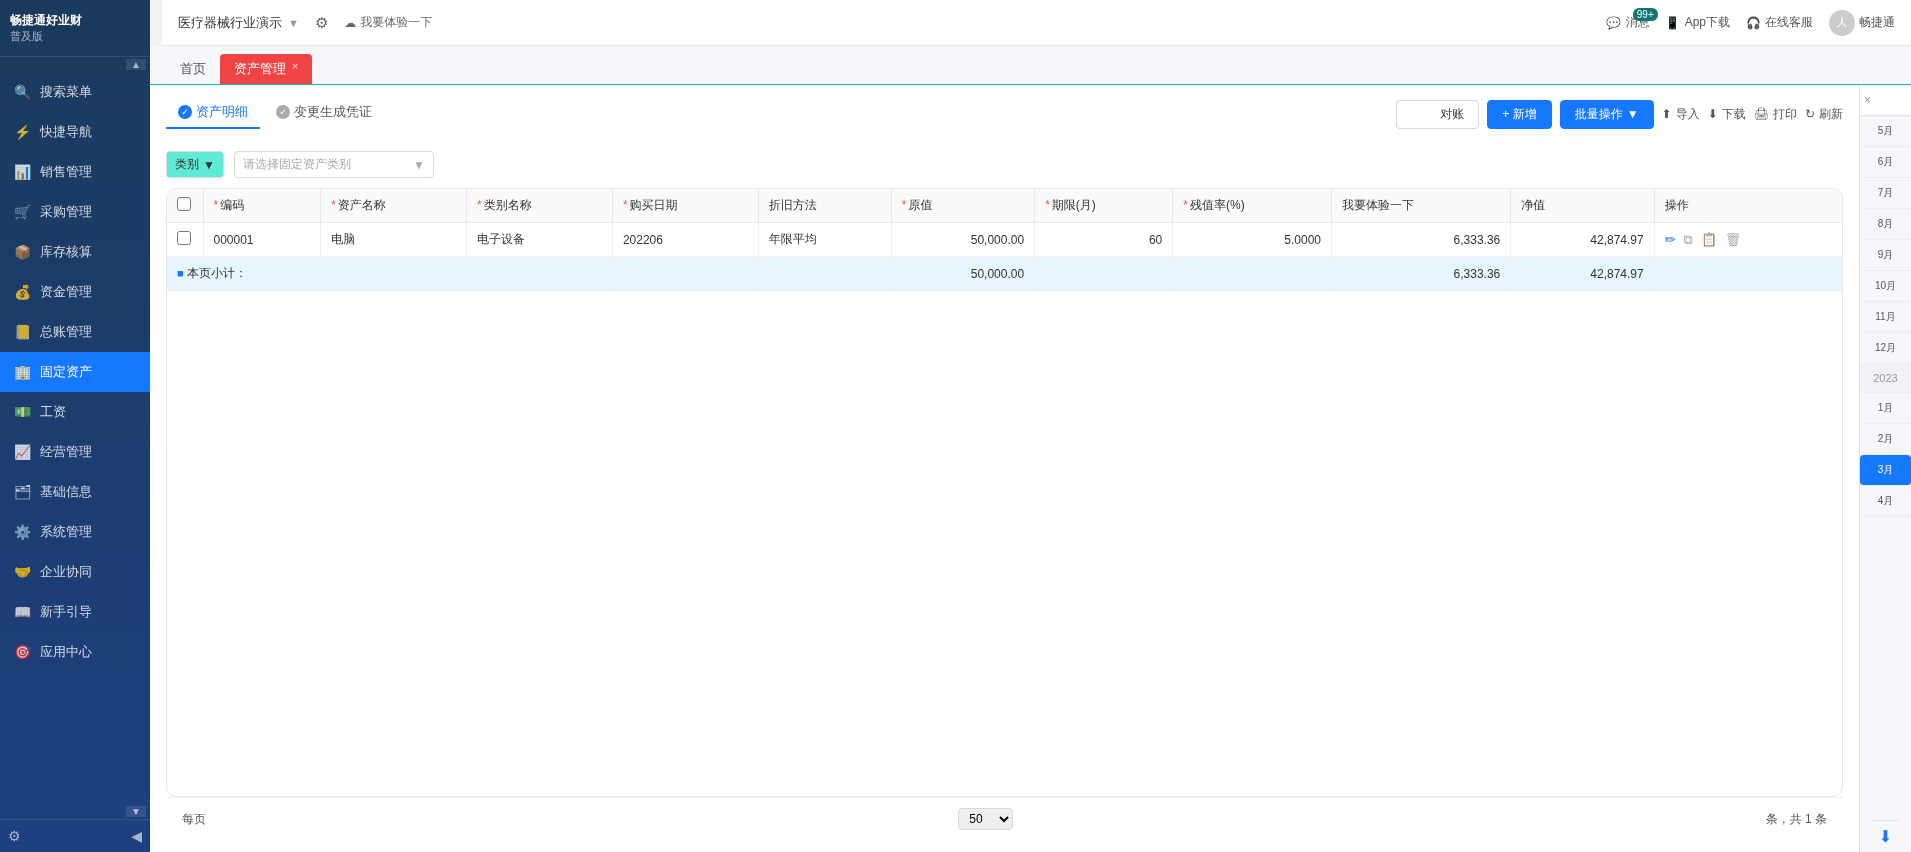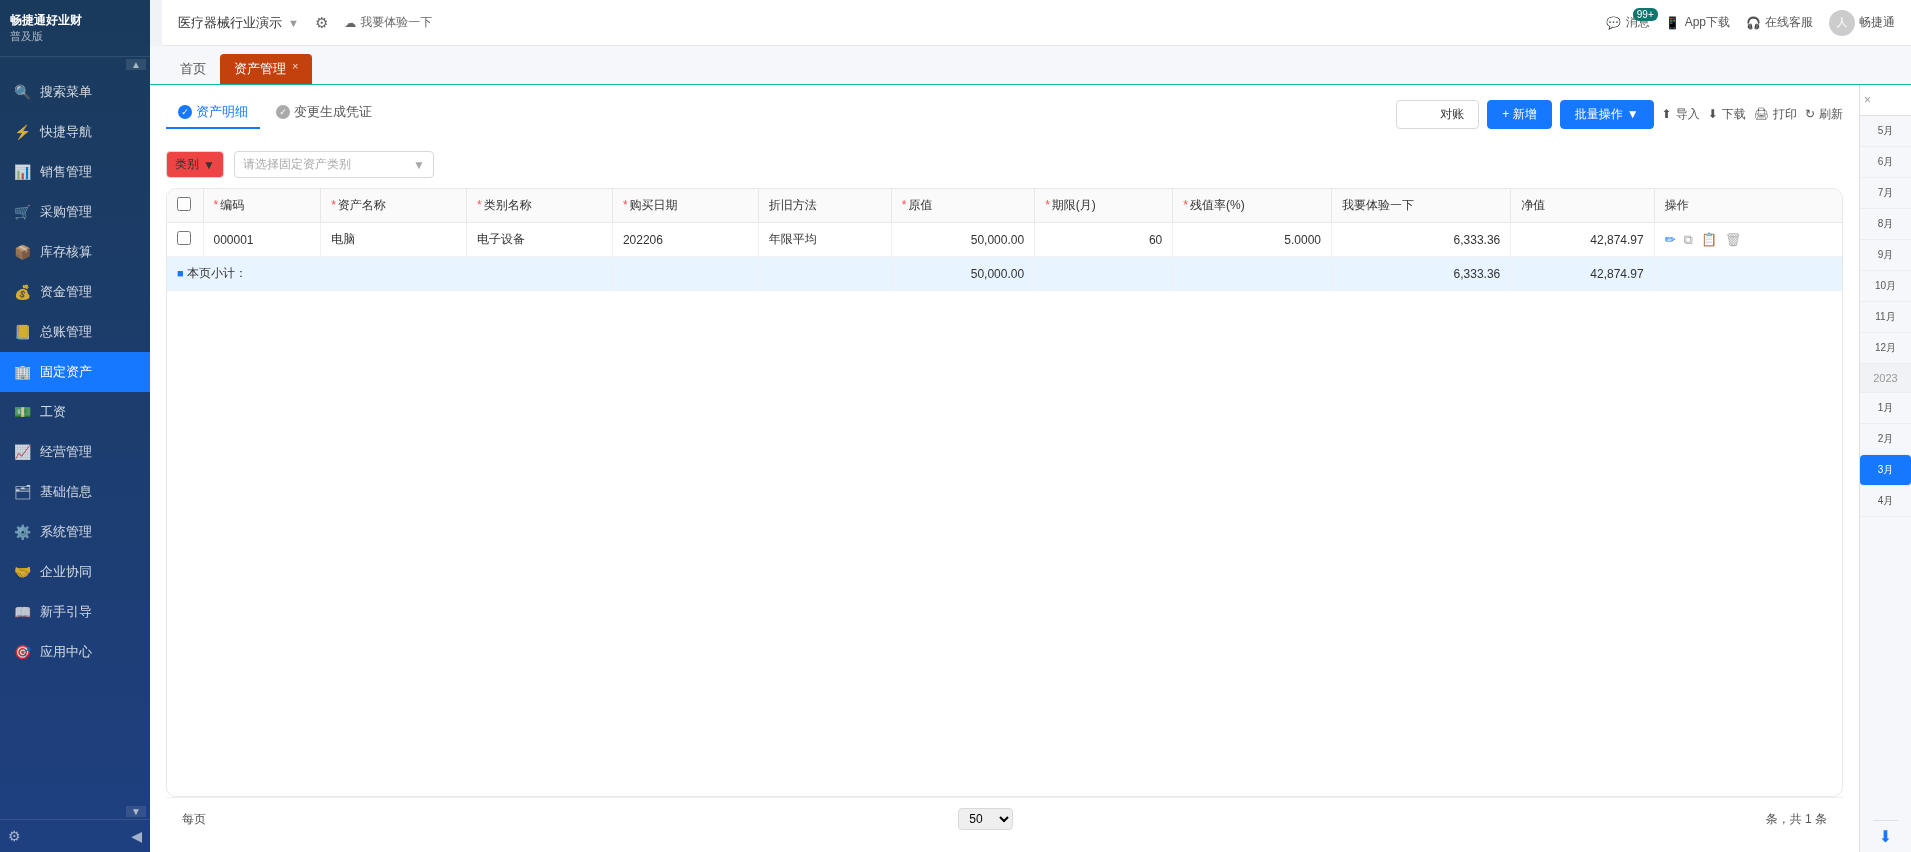--- a/index.html
+++ b/index.html
@@ -162,21 +162,21 @@
       padding-top: 8px;
     }
     .tab-item {
       padding: 6px 14px;
       cursor: pointer;
       color: #555;
       font-size: 13px;
       border-radius: 4px 4px 0 0;
     }
     .tab-item.active {
-      background: #c2410c;
+      background: #ef4444;
       color: #fff;
       display: flex;
       align-items: flex-start;
       gap: 6px;
     }
     .tab-close {
       font-size: 11px;
       cursor: pointer;
       opacity: 0.8;
     }
@@ -233,21 +233,21 @@
       gap: 10px;
       margin-bottom: 10px;
     }
     .filter-select {
       display: flex;
       align-items: center;
       border: 1px solid #d9d9d9;
       border-radius: 4px;
       padding: 4px 8px;
       gap: 4px;
-      background: #ef4444;
+      background: #5eead4;
       cursor: pointer;
       font-size: 12px;
       color: #333;
     }
     .filter-select-wide {
       width: 200px;
       display: flex;
       align-items: center;
       border: 1px solid #d9d9d9;
       border-radius: 4px;

